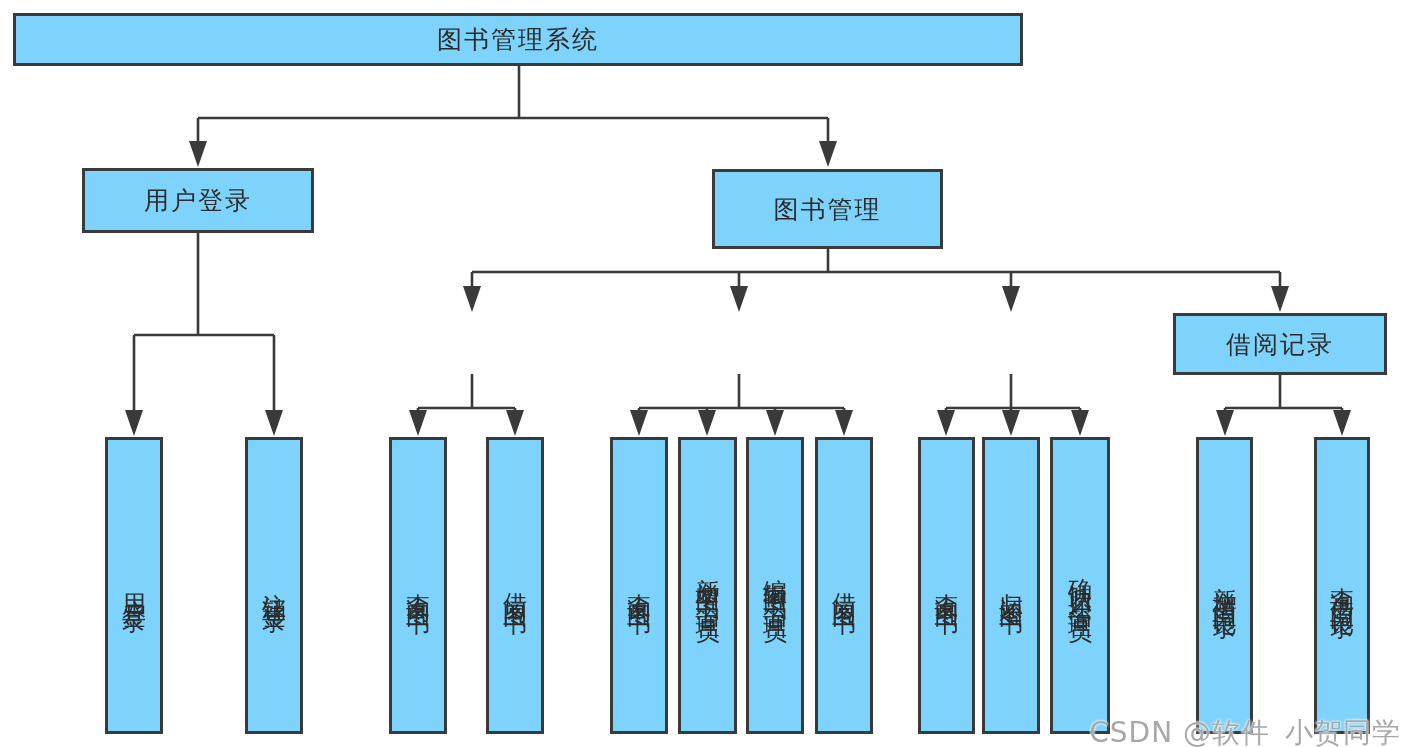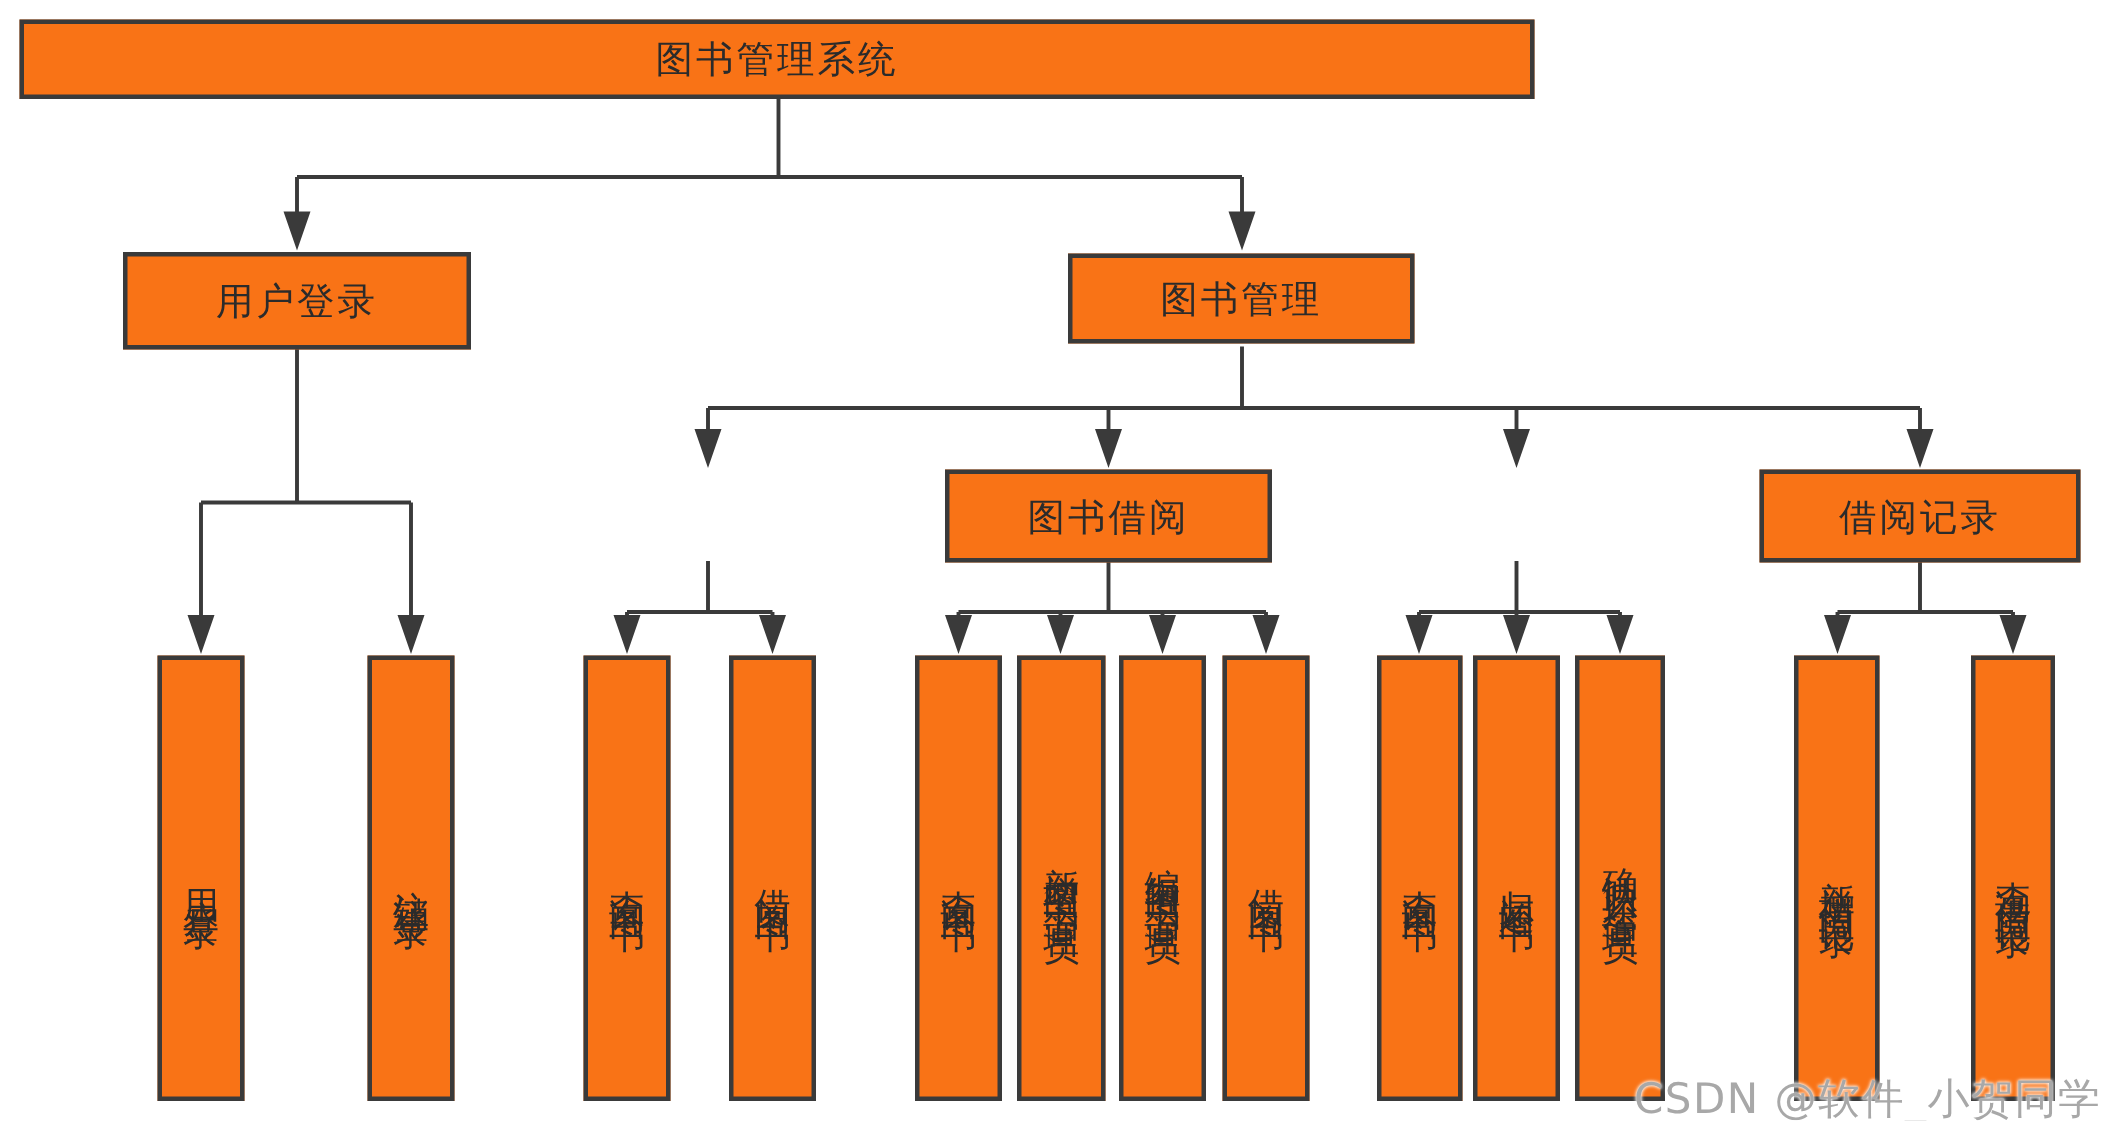--- a/index.html
+++ b/index.html
@@ -14,21 +14,21 @@
     width:1405px;height:747px;
     background:var(--bg);
     overflow:hidden;
     font-family:"DejaVu Sans","Liberation Sans",sans-serif;
     color:var(--text);
   }
   #wires{position:absolute;left:0;top:0;width:1405px;height:747px;}
   .node{
     position:absolute;
     box-sizing:border-box;
-    background:#f97316;
+    background:#7dd3fc;
     border:3px solid var(--line);
     display:flex;
     align-items:center;
     justify-content:center;
     font-size:25px;
     letter-spacing:2px;
     white-space:nowrap;
   }
   .root{border-width:3px;}
   .leaf{border-width:3px;}
@@ -83,27 +83,24 @@
     </g>
   </svg>
 
   <div class="node root" style="left:13px;top:13px;width:1010px;height:53px;">
     <span>图书管理系统</span>
   </div>
 
   <div class="node" style="left:82px;top:168px;width:232px;height:65px;">
     <span>用户登录</span>
   </div>
-  <div class="node" style="left:712px;top:169px;width:231px;height:60px;">
+  <div class="node" style="left:712px;top:169px;width:231px;height:80px;">
     <span>图书管理</span>
   </div>
 
-  <div class="node" style="left:630px;top:313px;width:218px;height:62px;">
-    <span>图书借阅</span>
-  </div>
   <div class="node" style="left:1173px;top:313px;width:214px;height:62px;">
     <span>借阅记录</span>
   </div>
 
   <div class="node leaf" style="left:105px;top:437px;width:58px;height:297px;">
     <span class="vtext">用户登录</span>
   </div>
   <div class="node leaf" style="left:245px;top:437px;width:58px;height:297px;">
     <span class="vtext">注销登录</span>
   </div>

